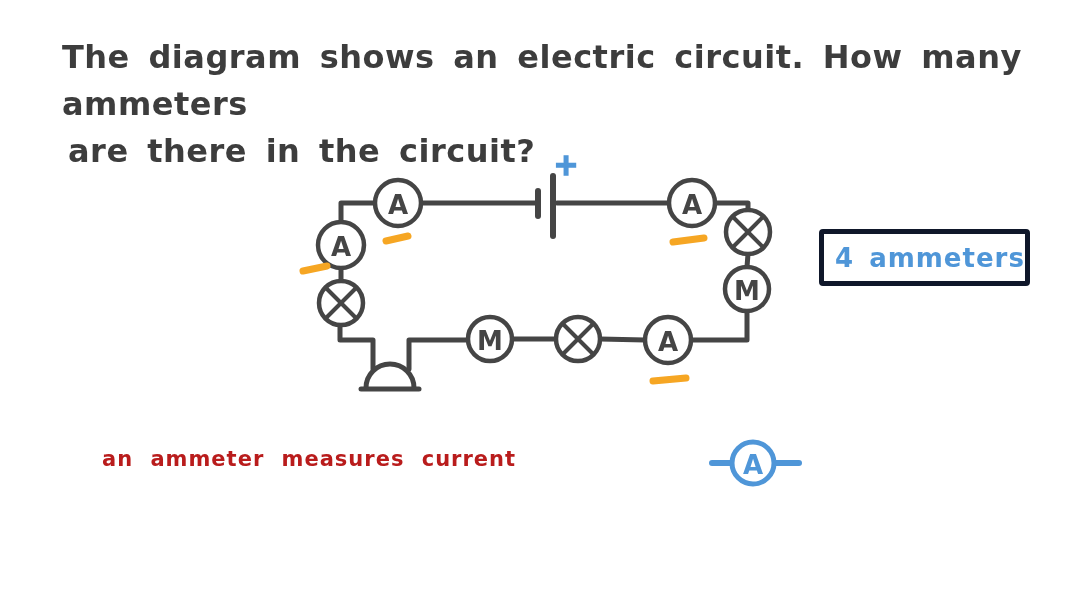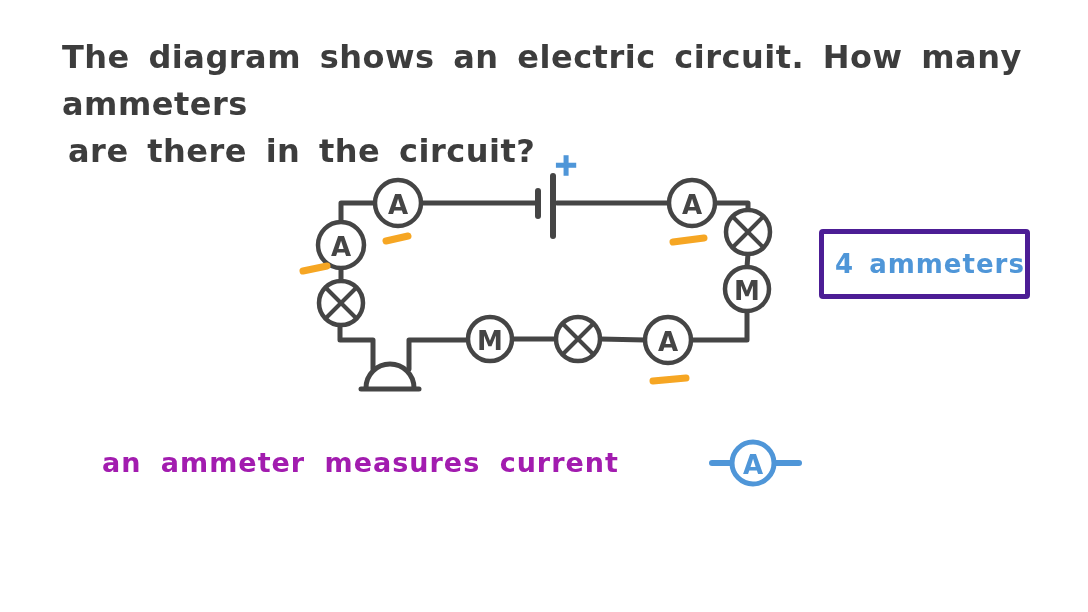--- a/index.html
+++ b/index.html
@@ -35,43 +35,43 @@
     left: 0;
     top: 0;
     width: 1088px;
     height: 612px;
   }
   .answer-box {
     position: absolute;
     left: 819px;
     top: 229px;
     width: 211px;
-    height: 70px;
+    height: 57px;
     box-sizing: border-box;
-    border: 5px solid #4c1d95;
+    border: 5px solid #0f172a;
     border-radius: 4px;
     background: #ffffff;
     display: flex;
     align-items: center;
   }
   .answer-box span {
     padding-left: 11px;
     color: #4f96d8;
     font-size: 26px;
     font-weight: 700;
     letter-spacing: 1px;
     word-spacing: 5px;
     white-space: nowrap;
   }
   .note {
     position: absolute;
     left: 102px;
     top: 447px;
-    color: #a21caf;
-    font-size: 27px;
+    color: #b91c1c;
+    font-size: 21px;
     font-weight: 700;
     letter-spacing: 1px;
     word-spacing: 9px;
     white-space: nowrap;
   }
   .svg-letter {
     font-family: "DejaVu Sans", sans-serif;
     font-weight: 700;
     font-size: 26px;
     fill: #454545;

